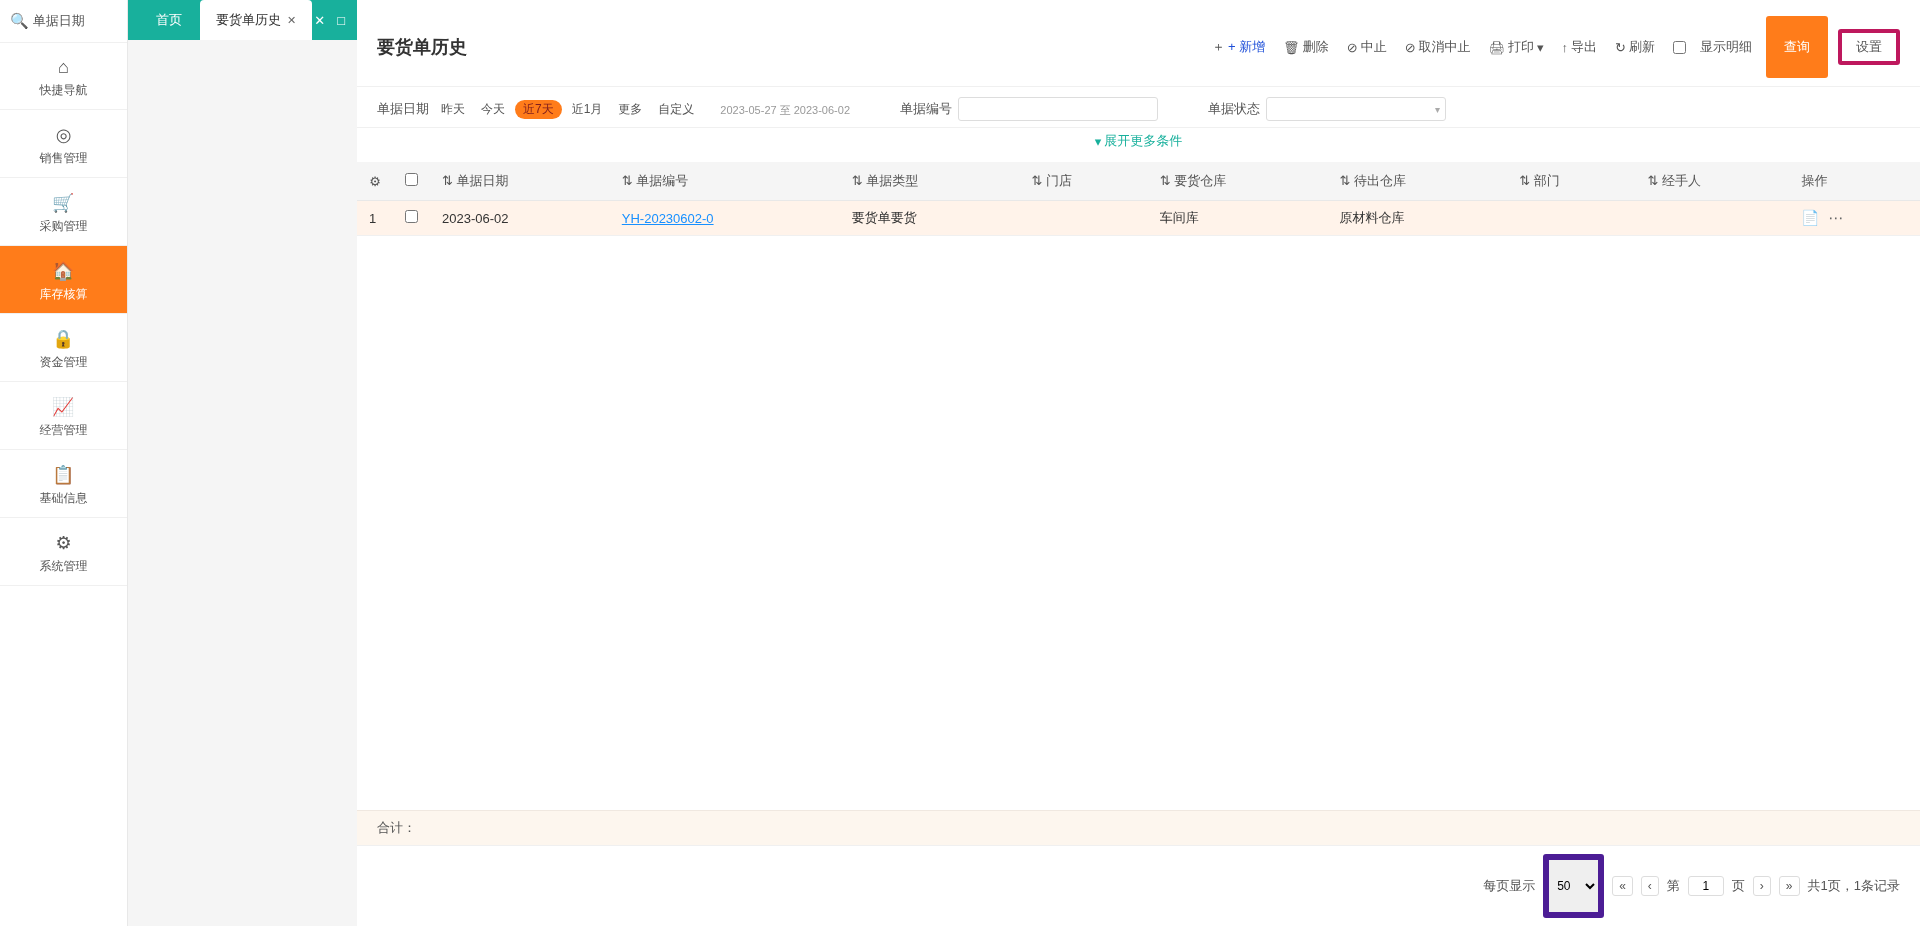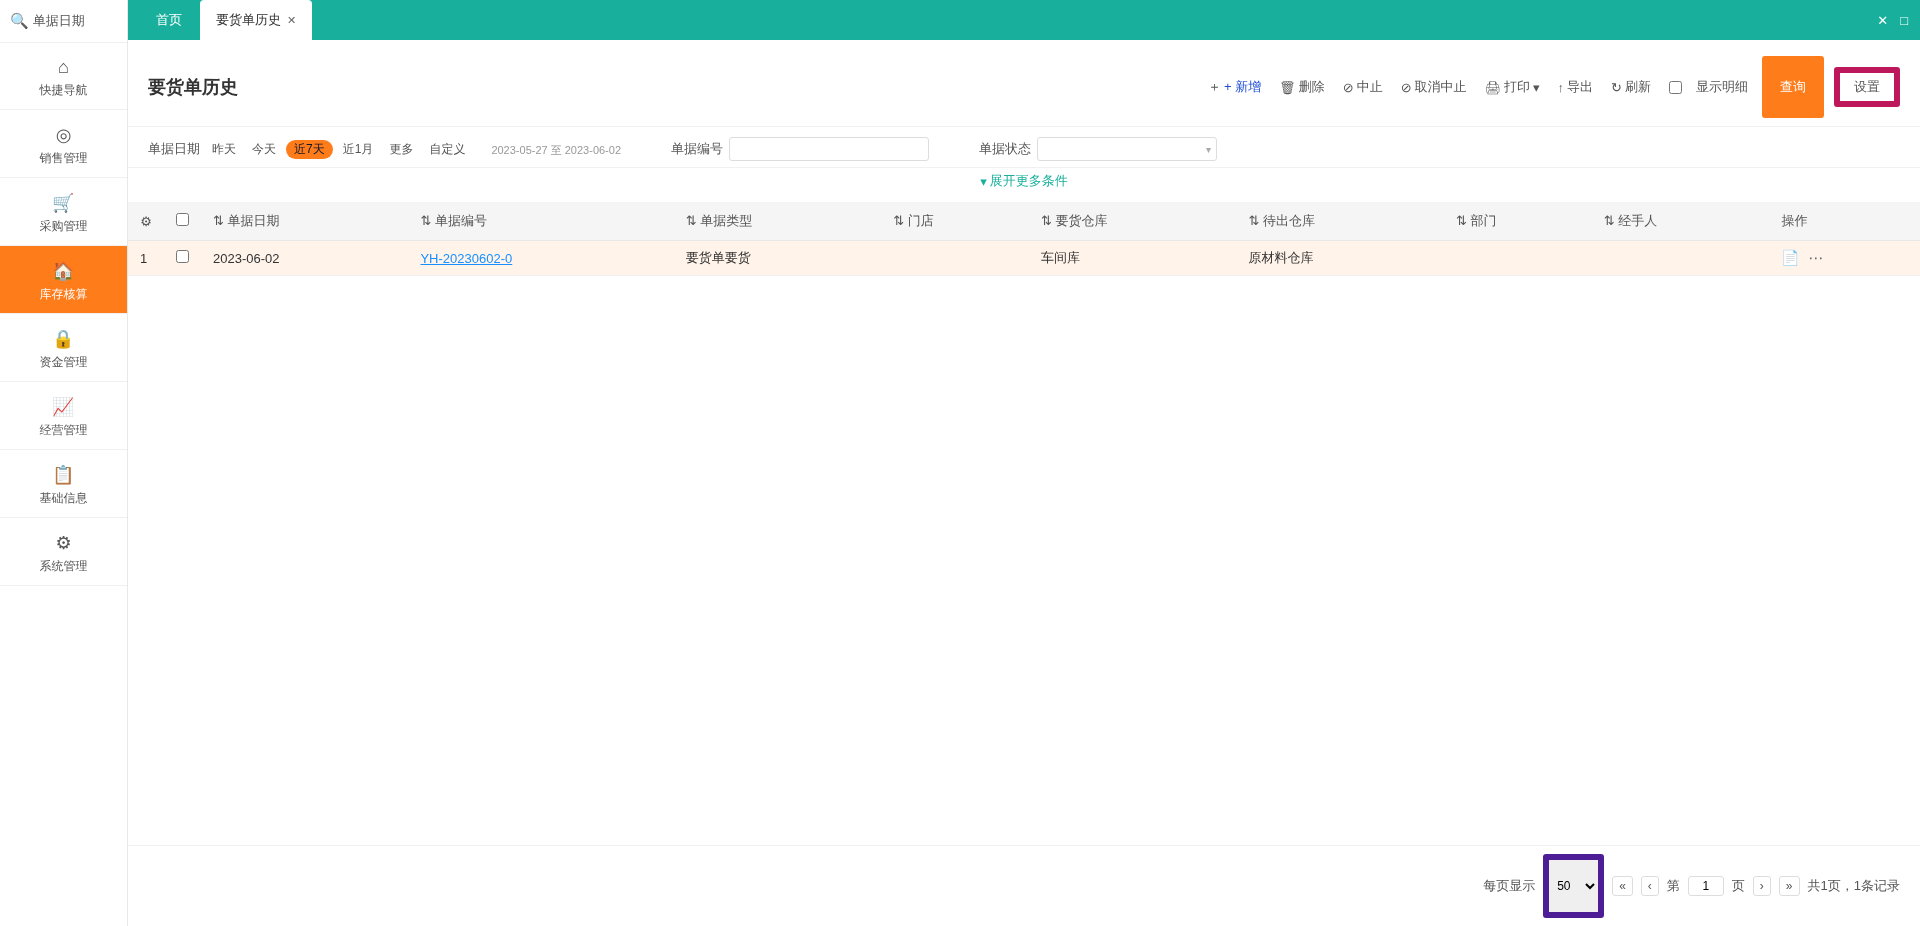--- a/index.html
+++ b/index.html
@@ -27,21 +27,21 @@
     .sidebar-item.active { background: #ff7c1a; color: #fff; }
     .sidebar-item .icon { font-size: 18px; }
     .sidebar-item .label { font-size: 12px; }
     .sidebar-search { padding: 12px 10px; display: flex; align-items: center; gap: 4px; color: #555; border-bottom: 1px solid #f0f0f0; cursor: pointer; }
     .sidebar-search .icon { font-size: 15px; }
 
     
     .main {
       flex: 1;
       display: flex;
-      flex-direction: column;
+      flex-direction: row;
       height: 100%;
       overflow: hidden;
       justify-content: space-between;
     }
 
     
     .topbar {
       height: 40px;
       background: #18b09c;
       display: flex;
@@ -92,38 +92,38 @@
     .toolbar { display: flex; align-items: center; gap: 10px; }
     .toolbar-btn {
       display: flex; align-items: center; gap: 3px;
       cursor: pointer; color: #555; font-size: 13px; padding: 2px 4px;
     }
     .btn-query {
       background: #ff7c1a; color: #fff; border: none;
       padding: 22px 18px; border-radius: 3px; cursor: pointer; font-size: 13px;
     }
     .btn-setting {
-      background: #fff; color: #555; border: 6px solid #be185d;
+      background: #fff; color: #555; border: 4px solid #be185d;
       padding: 5px 14px; border-radius: 3px; cursor: pointer; font-size: 13px;
     }
 
     
     .filter-bar {
       padding: 10px 20px 6px;
       display: flex;
       align-items: center;
       gap: 20px;
       border-bottom: 1px solid #f0f0f0;
       flex-wrap: wrap;
     }
     .filter-group { display: flex; align-items: center; gap: 6px; }
     .filter-label { color: #555; white-space: nowrap; }
     .filter-dates { display: flex; align-items: center; gap: 4px; }
     .date-btn { padding: 1px 6px; border-radius: 3px; cursor: pointer; color: #555; font-size: 12px; }
-    .date-btn.active { background: #ff7c1a; color: #0f172a; border-radius: 10px; padding: 1px 8px; }
+    .date-btn.active { background: #ff7c1a; color: #7f1d1d; border-radius: 10px; padding: 1px 8px; }
     .date-range { font-size: 11px; color: #999; margin-top: 2px; }
     .filter-input {
       border: 1px solid #ddd; border-radius: 3px;
       padding: 4px 8px; width: 200px; outline: none; font-size: 12px;
     }
     .filter-select-wrap { position: relative; display: flex; align-items: center; }
     .filter-select {
       border: 1px solid #ddd; border-radius: 3px;
       padding: 4px 24px 4px 8px; width: 180px; outline: none;
       font-size: 12px; appearance: none; background: #fff; cursor: pointer;
@@ -384,20 +384,23 @@
       <div class="ops-cell">
         <span class="op-icon" title="编辑">📄</span>
         <span class="op-icon" title="更多">⋯</span>
       </div>
     </td>
   </tr>
           </tbody>
       </table>
     </div>
 
+    <div class="footer-summary">
+      <span>合计：</span>
+    </div>
 
     <div class="pagination">
       <span>每页显示</span>
       <select>
         <option value="50">50</option>
         <option value="10">10</option>
         <option value="20">20</option>
         <option value="100">100</option>
       </select>
       <button class="page-btn">«</button>

